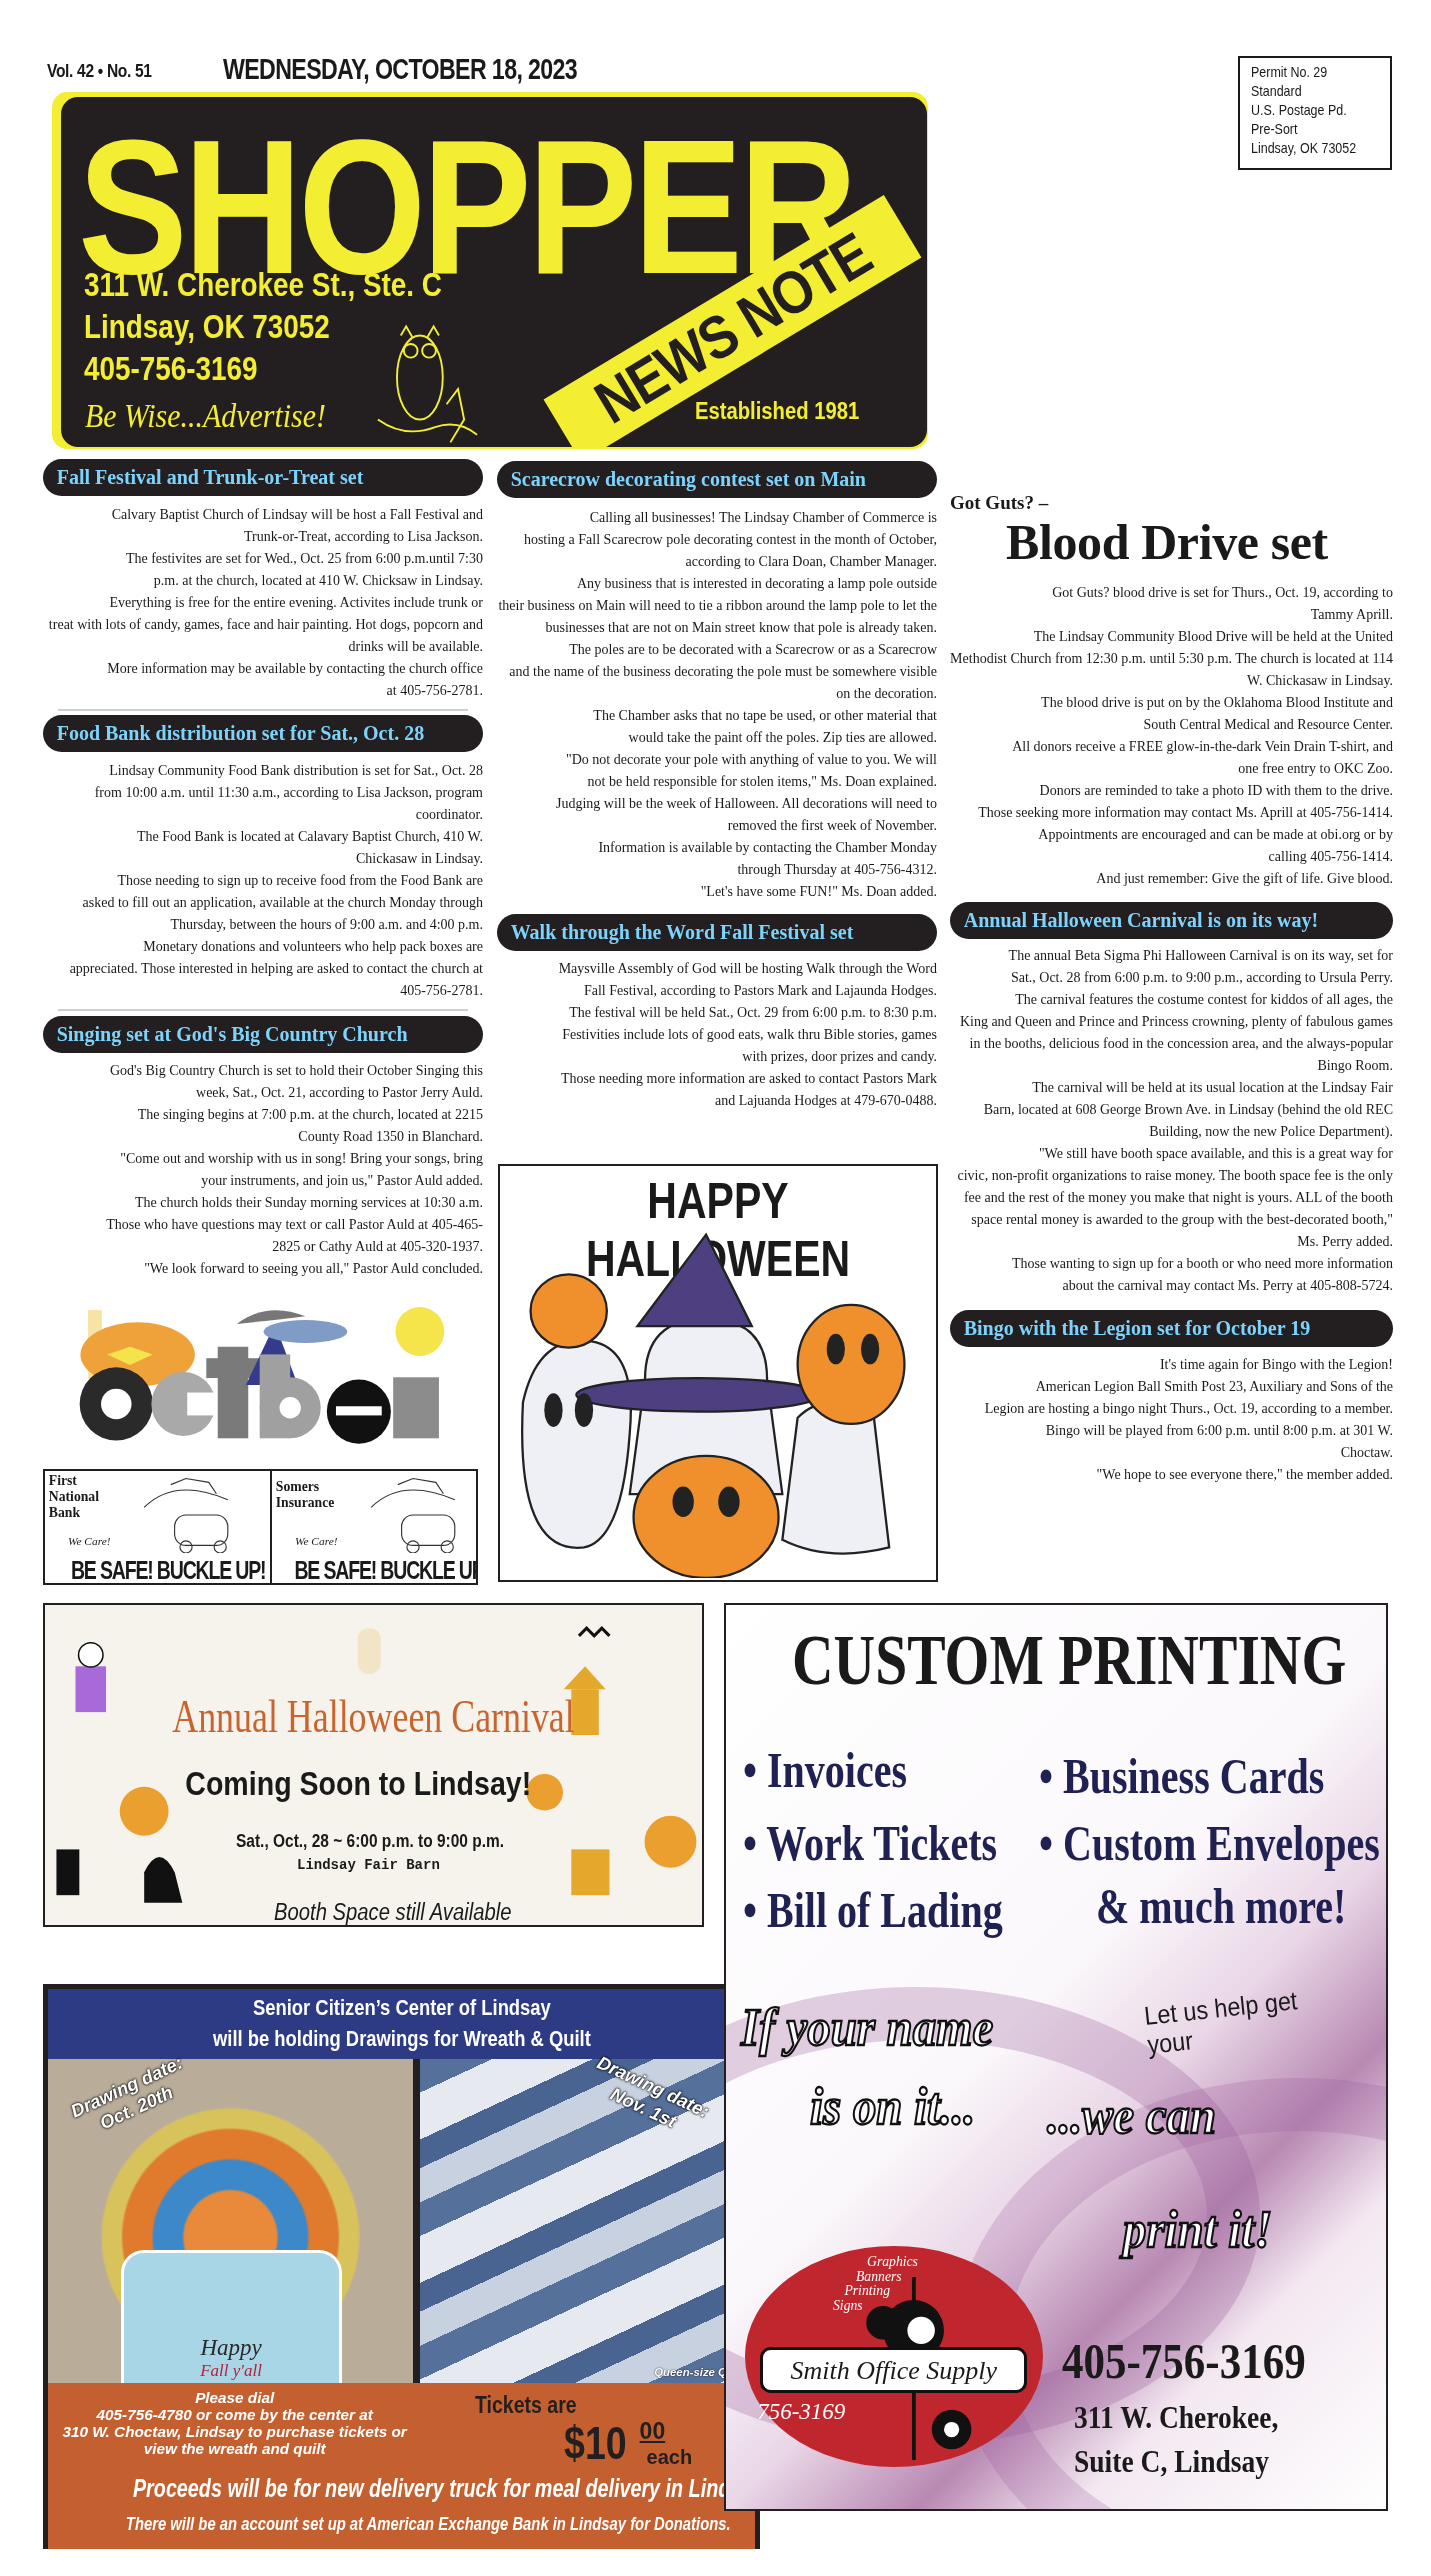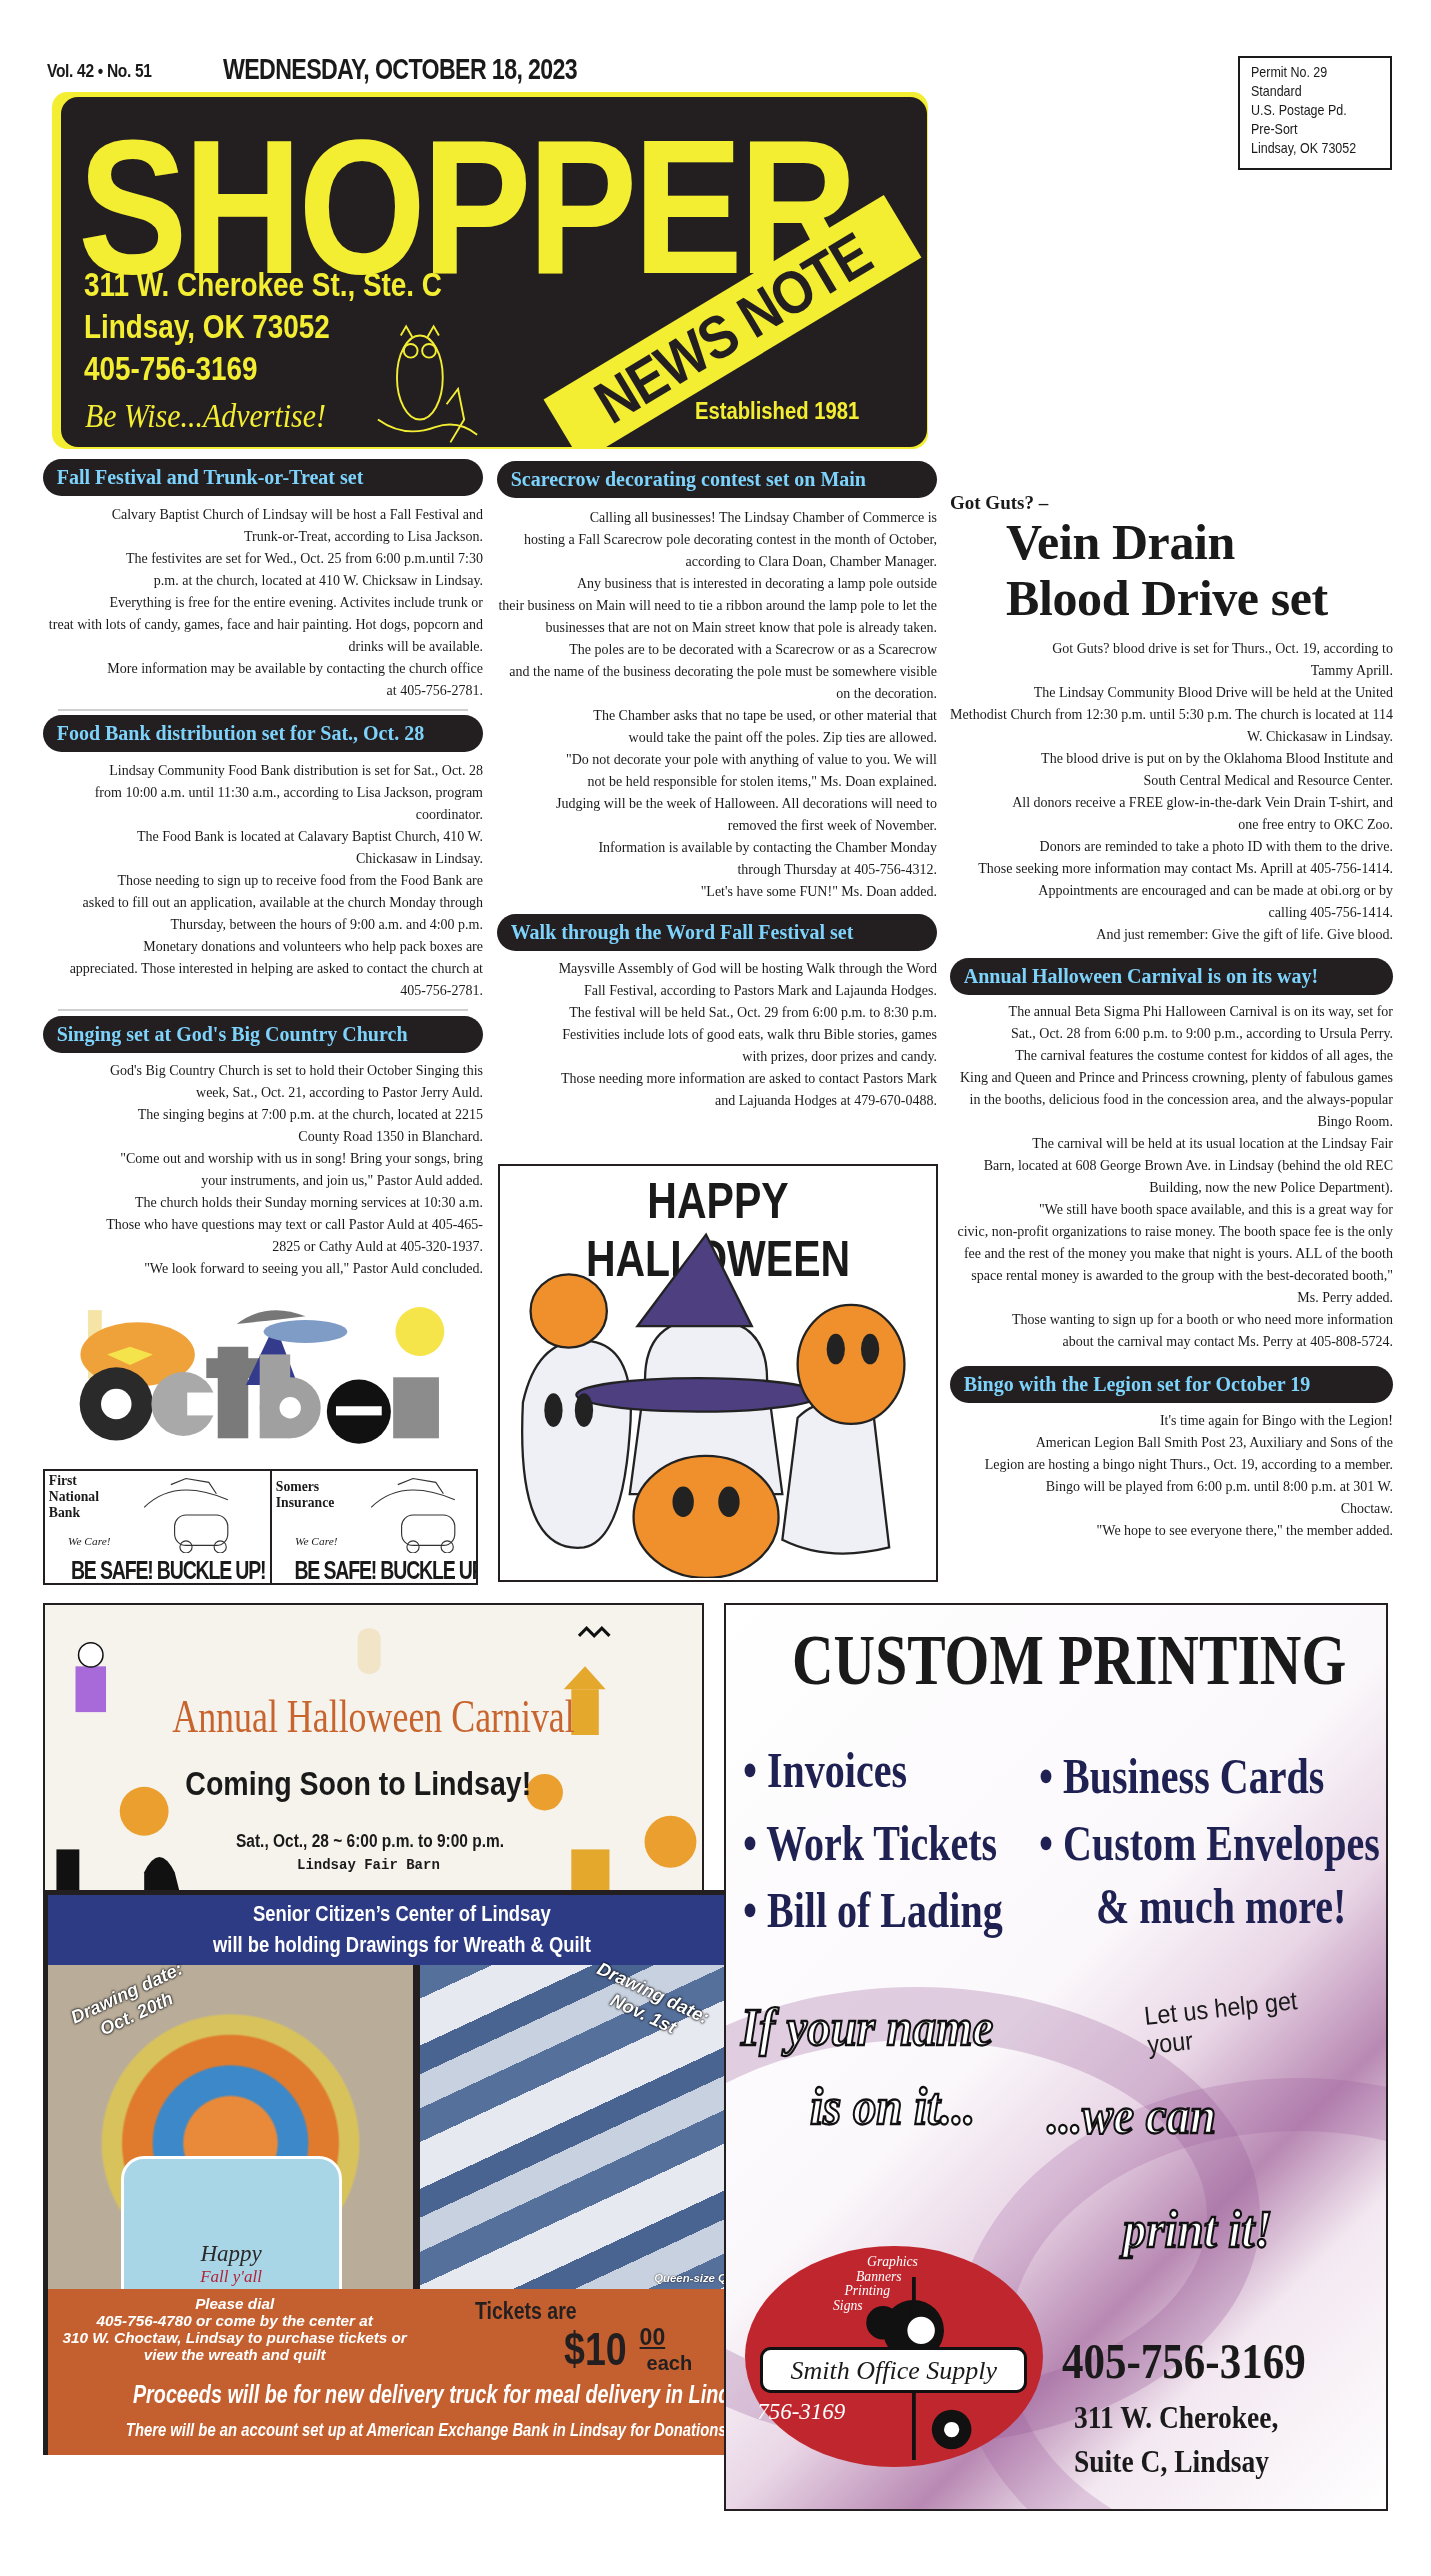--- a/index.html
+++ b/index.html
@@ -258,21 +258,20 @@
         <ellipse cx="485" cy="160" rx="12" ry="20"></ellipse>
       <ellipse cx="70" cy="240" rx="12" ry="22"></ellipse>
         <ellipse cx="110" cy="240" rx="12" ry="22"></ellipse>
     </g>
   </svg>
 </div>
 
 <div class="col" style="left:950px; top:492px; width:443px;">
   <article>
     <div class="gotguts">Got Guts? –</div>
-    <div class="bigtitle">Vein Drain</div>
     <div class="bigtitle">Blood Drive set</div>
     <div class="body" style="margin-top:12.2px">
       <p>Got Guts? blood drive is set for Thurs., Oct. 19, according to Tammy Aprill.</p>
       <p>The Lindsay Community Blood Drive will be held at the United Methodist Church from 12:30 p.m. until 5:30 p.m. The church is located at 114 W. Chickasaw in Lindsay.</p>
       <p>The blood drive is put on by the Oklahoma Blood Institute and South Central Medical and Resource Center.</p>
       <p>All donors receive a FREE glow-in-the-dark Vein Drain T-shirt, and one free entry to OKC Zoo.</p>
       <p>Donors are reminded to take a photo ID with them to the drive. Those seeking more information may contact Ms. Aprill at 405-756-1414.</p>
       <p>Appointments are encouraged and can be made at obi.org or by calling 405-756-1414.</p>
       <p>And just remember:  Give the gift of life. Give blood.</p>
     </div>
@@ -315,21 +314,21 @@
     <rect x="690" y="320" width="50" height="60" fill="#e4a82d"></rect>
     <path d="M700 40 l10 -10 l10 10 l10 -10 l10 10" stroke="#111" stroke-width="4" fill="none"></path>
   </svg>
   <div class="t1">Annual Halloween Carnival</div>
   <div class="t2">Coming Soon to Lindsay!</div>
   <div class="t3">Sat., Oct., 28 ~ 6:00 p.m. to 9:00 p.m.</div>
   <div class="t4">Lindsay Fair Barn</div>
   <div class="t5">Booth Space still Available</div>
 </div>
 
-<div class="art senior" style="left:43px; top:1890px; width:717px; height:565px;">
+<div class="art senior" style="left:43px; top:1984px; width:717px; height:565px;">
   <div class="blue">
     <div>Senior Citizen’s Center of Lindsay</div>
     <div>will be holding Drawings for Wreath &amp; Quilt</div>
   </div>
   <div class="photoL">
     <div class="truck">
       <div class="happy">Happy</div>
       <div class="fall">Fall y'all</div>
     </div>
     <div class="dd" style="left:23px; top:15.3px; transform:rotate(-25deg)">

